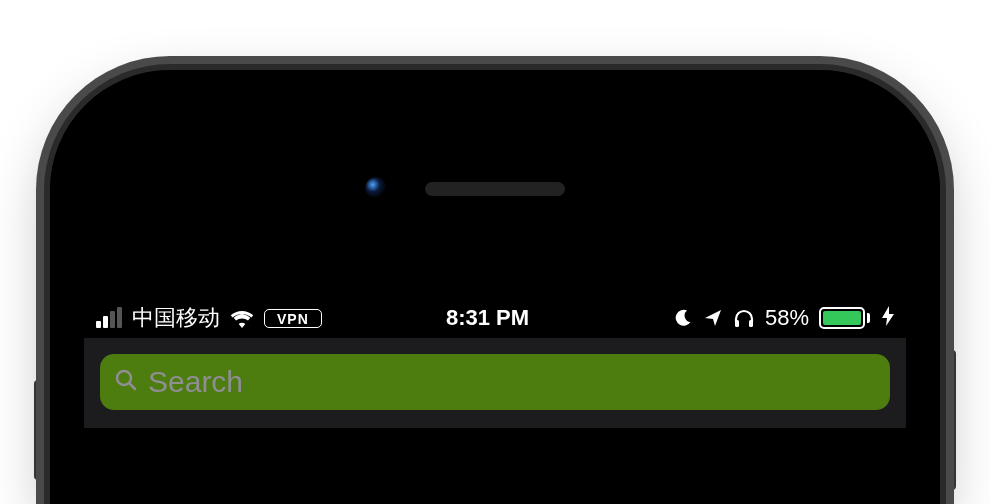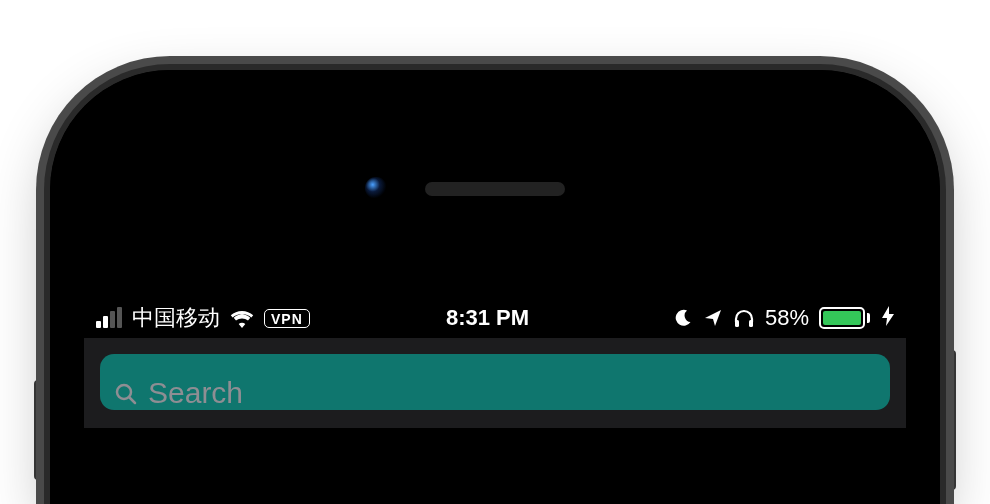--- a/index.html
+++ b/index.html
@@ -94,45 +94,45 @@
   .signal-bars span:nth-child(1){ height: 7px; }
   .signal-bars span:nth-child(2){ height: 12px; }
   .signal-bars span:nth-child(3){ height: 17px; background:#555;}
   .signal-bars span:nth-child(4){ height: 21px; background:#555;}
 
   .carrier { font-size: 22px; }
 
   .wifi { width: 24px; height: 20px; position: relative; }
   .wifi svg { width: 24px; height: 20px; }
 
-  .vpn-badge { border: 1.8px solid #fff; border-radius: 5px; font-size: 14px; padding: 1px 6px 0; letter-spacing: 1px; font-weight:600;}
+  .vpn-badge { border: 1.8px solid #fff; border-radius: 5px; font-size: 14px; padding: 1px 12px 0; letter-spacing: 1px; font-weight:600;}
 
   .moon svg, .loc svg, .hp svg { display:block; }
 
   .battery { display:flex; align-items:center; gap:2px; }
   .battery-body { width: 46px; height: 22px; border: 2px solid #fff; border-radius: 5px; padding:2px; position:relative;}
   .battery-fill { background: #34C759; height: 100%; width: 100%; border-radius:2px;}
   .battery-cap  { width: 3px; height: 10px; background:#fff; border-radius: 0 2px 2px 0;}
   .bolt { font-size: 18px; margin-left:2px;}
 
   
   .search-row {
     background: #1c1c1e;
     padding: 16px 16px 18px 16px;
     display: flex;
     align-items: center;
     gap: 20px;
   }
   .search-field {
     flex: 1;
-    background: #0f766e;
+    background: #4d7c0f;
     border-radius: 14px;
     height: 56px;
     display: flex;
-    align-items: flex-end;
+    align-items: center;
     padding: 0 14px;
     gap: 10px;
   }
   .search-icon { color: #8e8e93; }
   .search-input {
     flex: 1;
     background: transparent;
     border: none;
     outline: none;
     color: #fff;

